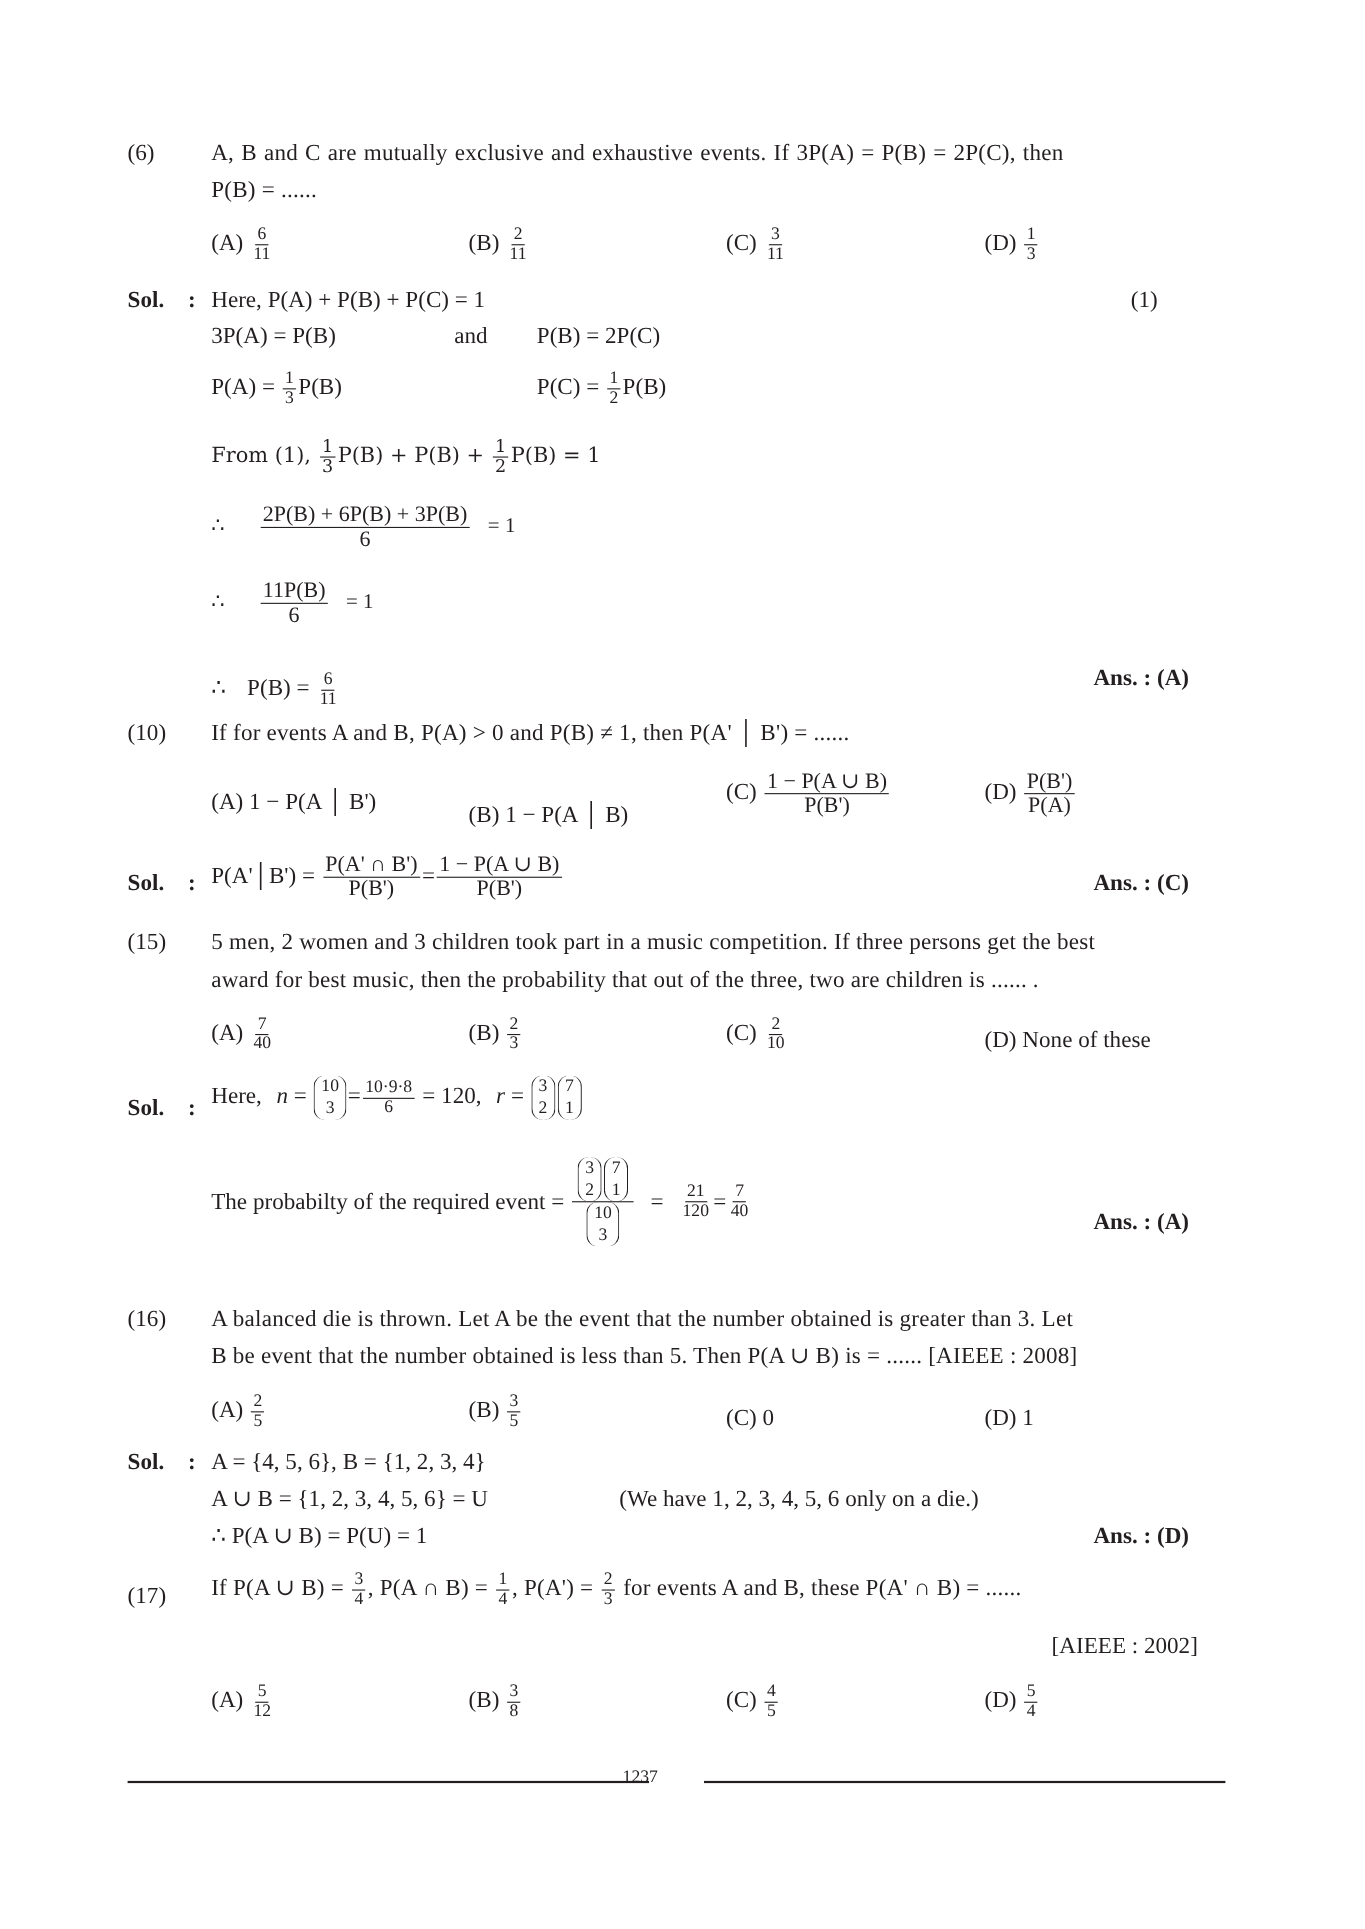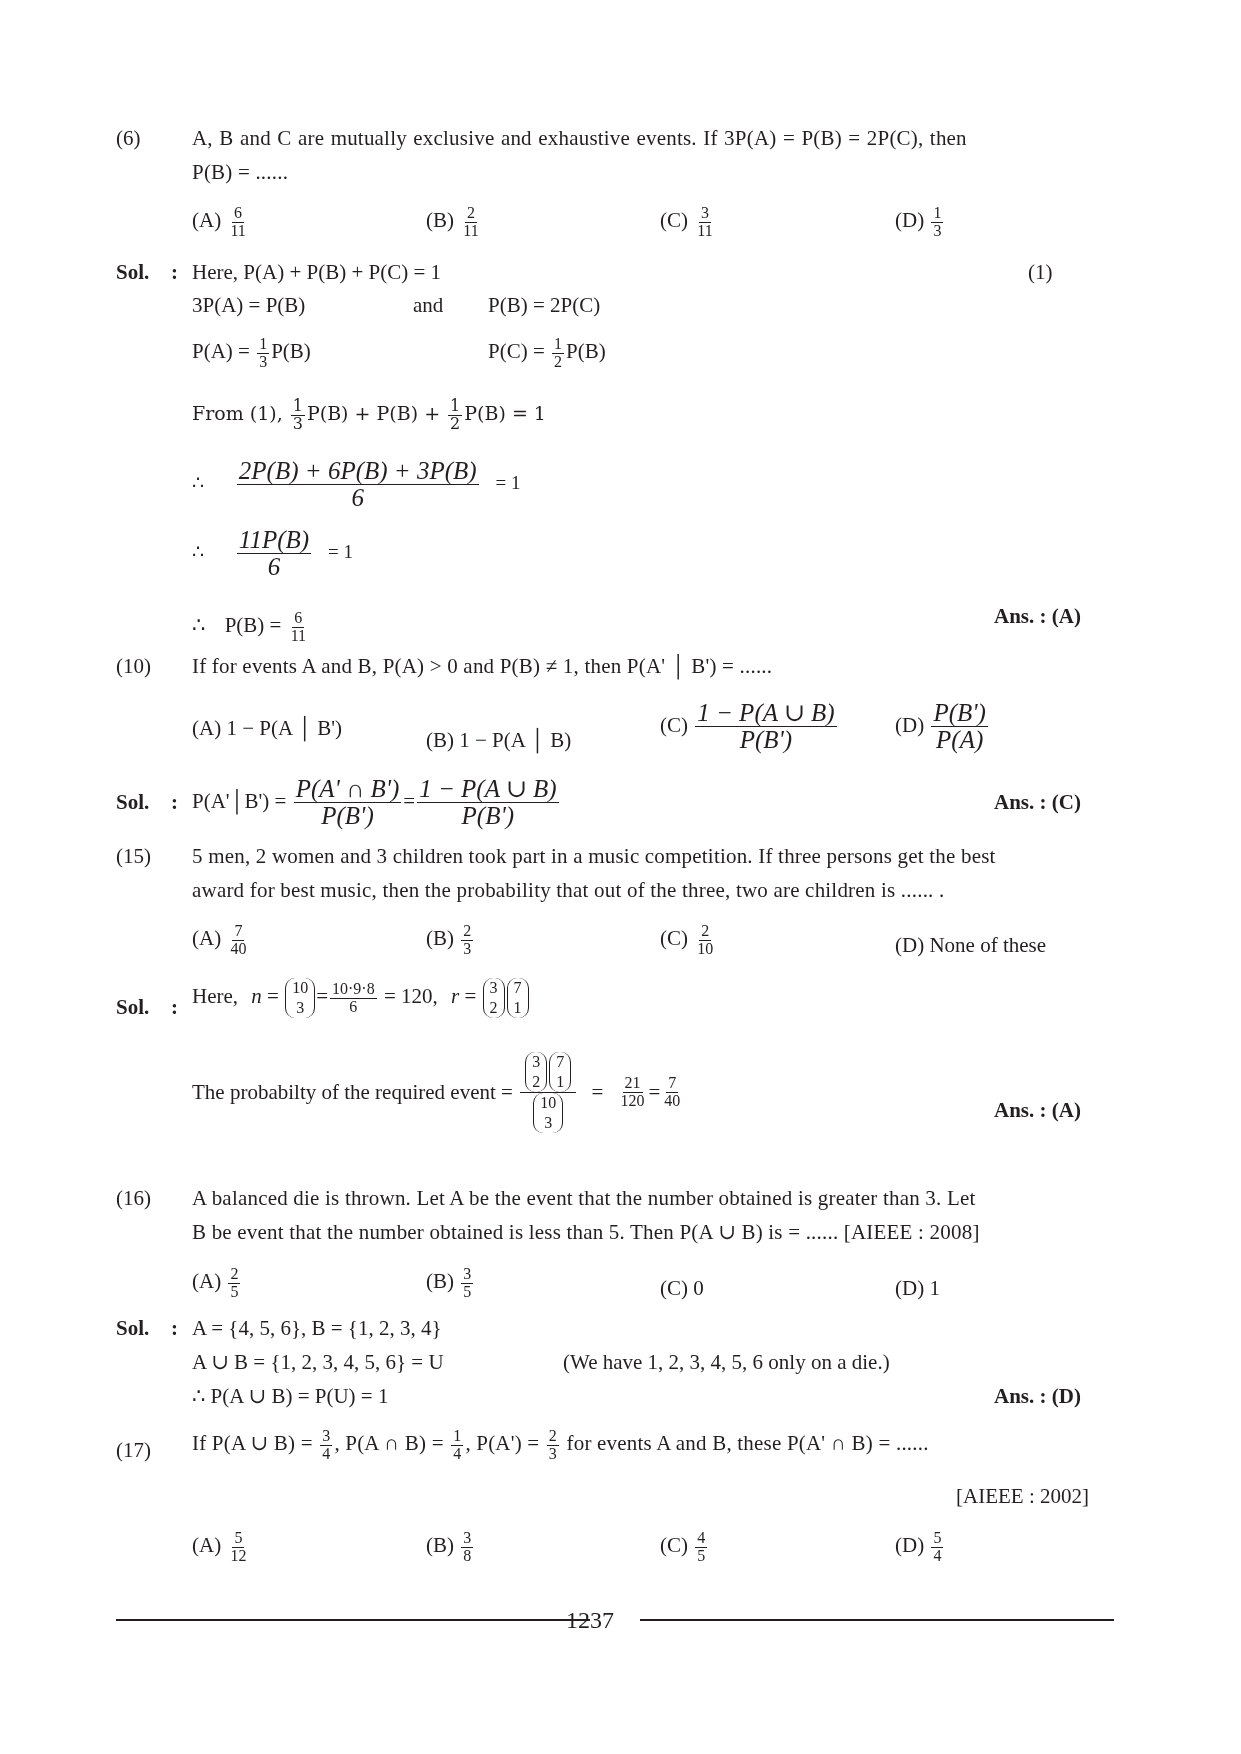--- a/index.html
+++ b/index.html
@@ -4,21 +4,21 @@
 <style>
   html, body { margin:0; padding:0; background:#fff; }
   body { width:1241px; height:1754px; position:relative; overflow:hidden;
          font-family:"Liberation Serif", "DejaVu Serif", serif; color:#231f20; font-size:21px; }
   .abs { position:absolute; white-space:nowrap; line-height:1; }
   .q { letter-spacing:0.2px; }
   .bold { font-weight:bold; }
   .frac { display:inline-flex; flex-direction:column; align-items:center; vertical-align:middle; font-size:16px; line-height:1.05; margin:0 2px; }
   .frac .num { padding:0 2px; border-bottom:1.3px solid #231f20; }
   .frac .den { padding:0 2px; }
-  .frac.big { font-size:25px;font-style:italic; }
+  .frac.big { font-size:20px; }
   .binom { display:inline-flex; flex-direction:column; align-items:center; vertical-align:middle; font-size:16px; line-height:1.25;
            border-left:1.5px solid #231f20; border-right:1.5px solid #231f20; border-radius:10px; padding:0 6px; margin:0 1px; }
   .opt { position:absolute; white-space:nowrap; }
   .rule { position:absolute; height:2px; background:#231f20; }
   i.v { font-style:italic; }
 </style>
 </head>
 <body>
 
 <div class="abs" style="left:116px;top:128px;">(6)</div>
@@ -313,14 +313,14 @@
 </div>
 <div class="opt" style="left:895px;top:1530px;">
   <span>(D)</span>
   <span class="frac">
       <span class="num">5</span>
       <span class="den">4</span>
     </span>
 </div>
 
 <div class="rule" style="left:116px;top:1619px;width:474px;"></div>
-<div class="abs" style="left:566px;top:1608px;font-size:24px;">1237</div>
+<div class="abs" style="left:566px;top:1608px;font-size:16px;">1237</div>
 <div class="rule" style="left:640px;top:1619px;width:474px;"></div>
 
 </body></html>

